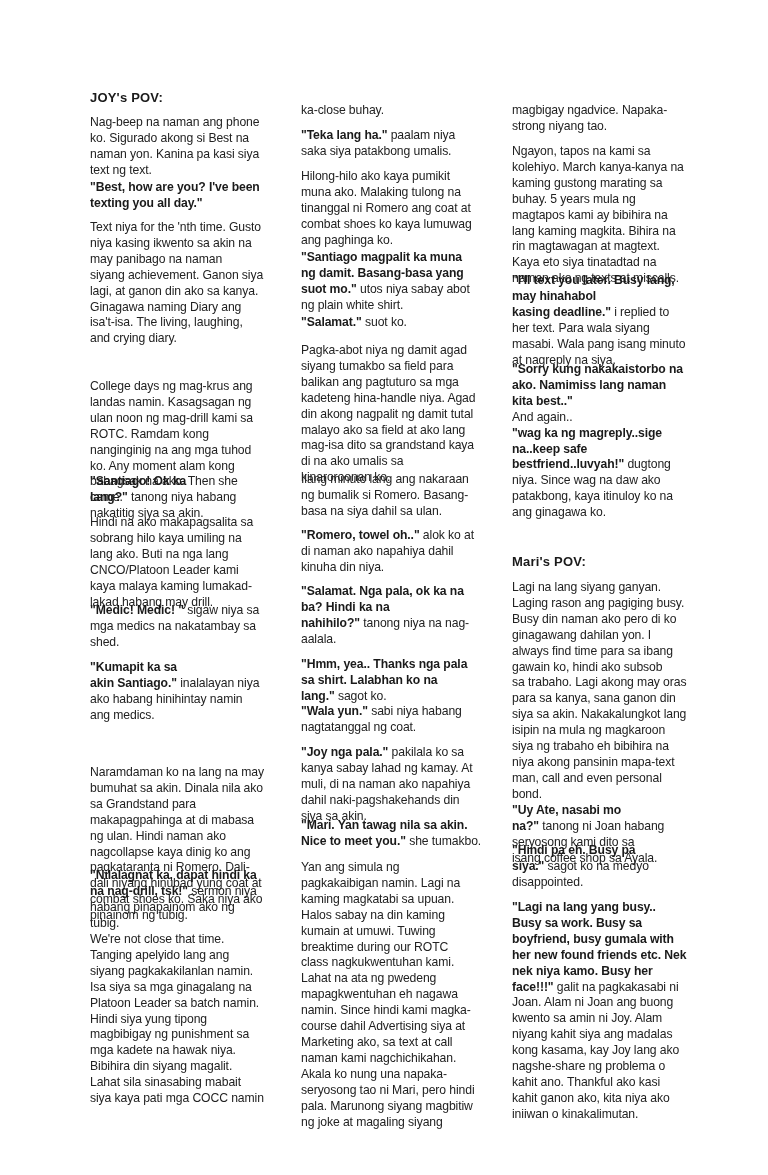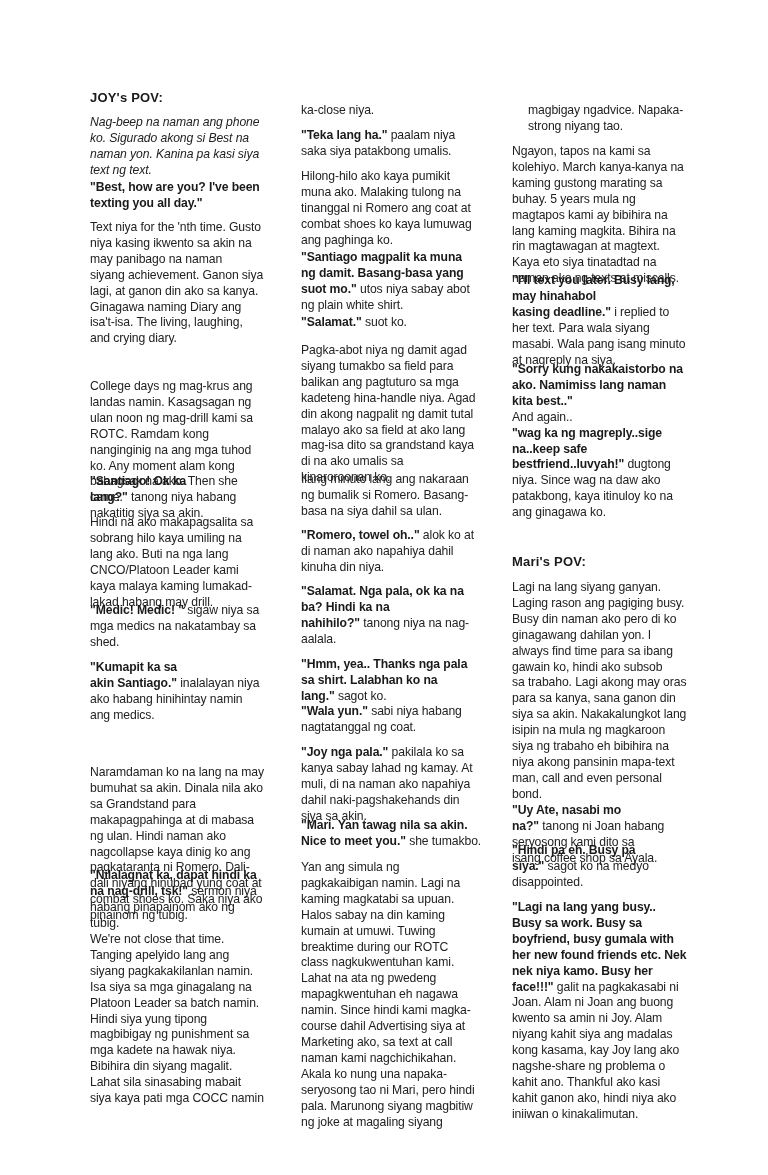--- a/index.html
+++ b/index.html
@@ -13,21 +13,21 @@
        white-space: pre-line; letter-spacing: -0.1px; }
   .b { font-weight: bold; color: #1a1a1a; }
   .h { font-weight: bold; font-size: 13px; letter-spacing: 0.2px; margin-top: 36px; }
 </style>
 </head>
 <body>
 
 <div>
   <div class="col col1">
       <div class="p" style="top: 90px;"><span class="b h">JOY's POV:</span></div>
-      <div class="p" style="top: 115px; font-style: italic;"><span class="">Nag-beep na naman ang phone
+      <div class="p" style="top: 115px;"><span class="">Nag-beep na naman ang phone
 ko. Sigurado akong si Best na
 naman yon. Kanina pa kasi siya
 text ng text.</span></div>
       <div class="p" style="top: 180px;"><span class="b">"Best, how are you? I've been
 texting you all day."</span></div>
       <div class="p" style="top: 220px;"><span class="">Text niya for the 'nth time. Gusto
 niya kasing ikwento sa akin na
 may panibago na naman
 siyang achievement. Ganon siya
 lagi, at ganon din ako sa kanya.
@@ -78,21 +78,21 @@
 Isa siya sa mga ginagalang na
 Platoon Leader sa batch namin.
 Hindi siya yung tipong
 magbibigay ng punishment sa
 mga kadete na hawak niya.
 Bibihira din siyang magalit.
 Lahat sila sinasabing mabait
 siya kaya pati mga COCC namin</span></div>
     </div>
   <div class="col col2">
-      <div class="p" style="top: 103px;"><span class="">ka-close niya.</span></div>
+      <div class="p" style="top: 103px;"><span class="">ka-close buhay.</span></div>
       <div class="p" style="top: 128px;"><span class="b">"Teka lang ha."</span><span class=""> paalam niya
 saka siya patakbong umalis.</span></div>
       <div class="p" style="top: 169px;"><span class="">Hilong-hilo ako kaya pumikit
 muna ako. Malaking tulong na
 tinanggal ni Romero ang coat at
 combat shoes ko kaya lumuwag
 ang paghinga ko.</span></div>
       <div class="p" style="top: 250px;"><span class="b">"Santiago magpalit ka muna
 ng damit. Basang-basa yang
 suot mo."</span><span class=""> utos niya sabay abot
@@ -141,21 +141,21 @@
 namin. Since hindi kami magka-
 course dahil Advertising siya at
 Marketing ako, sa text at call
 naman kami nagchichikahan.
 Akala ko nung una napaka-
 seryosong tao ni Mari, pero hindi
 pala. Marunong siyang magbitiw
 ng joke at magaling siyang</span></div>
     </div>
   <div class="col col3">
-      <div class="p" style="top: 103px; margin-left: 16px;"><span class="">magbigay ngadvice. Napaka-
+      <div class="p" style="top: 103px;"><span class="">magbigay ngadvice. Napaka-
 strong niyang tao.</span></div>
       <div class="p" style="top: 144px;"><span class="">Ngayon, tapos na kami sa
 kolehiyo. March kanya-kanya na
 kaming gustong marating sa
 buhay. 5 years mula ng
 magtapos kami ay bibihira na
 lang kaming magkita. Bihira na
 rin magtawagan at magtext.
 Kaya eto siya tinatadtad na
 naman ako ng texts at miscalls.</span></div>
@@ -202,16 +202,16 @@
 boyfriend, busy gumala with
 her new found friends etc. Nek
 nek niya kamo. Busy her
 face!!!"</span><span class=""> galit na pagkakasabi ni
 Joan. Alam ni Joan ang buong
 kwento sa amin ni Joy. Alam
 niyang kahit siya ang madalas
 kong kasama, kay Joy lang ako
 nagshe-share ng problema o
 kahit ano. Thankful ako kasi
-kahit ganon ako, hindi niya ako
+kahit ganon ako, kita niya ako
 iniiwan o kinakalimutan.</span></div>
     </div>
 </div>
 
 </body></html>

